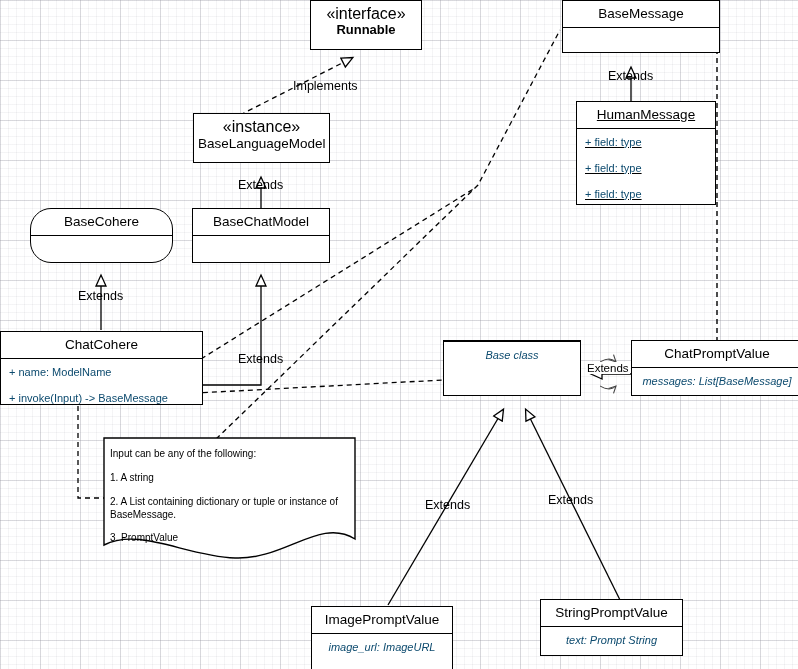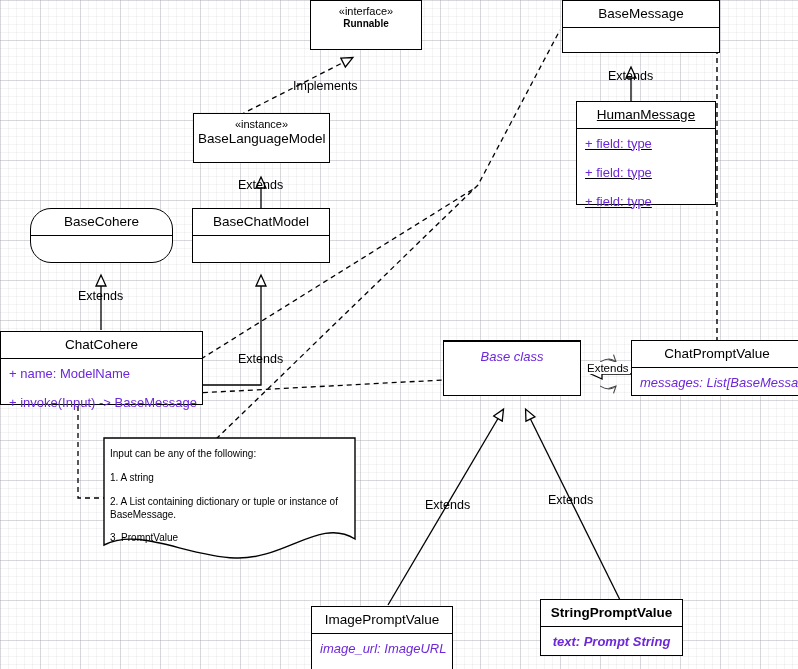--- a/index.html
+++ b/index.html
@@ -42,26 +42,26 @@
   .uml-title{
     text-align:center;
     font-size:13.5px;
     color:#000;
     line-height:1.15;
     padding:5px 4px 5px 4px;
     box-sizing:border-box;
     white-space:nowrap;
   }
   .uml-title.two-line{padding:4px 4px 5px 4px;}
-  .uml-title .stereo{display:block;font-size:11px;}
-  .uml-title .strong{display:block;font-weight:bold;font-size:10px;}
+  .uml-title .stereo{display:block;font-size:16px;}
+  .uml-title .strong{display:block;font-weight:bold;font-size:13px;}
   .uml-sep{border-top:1.6px solid #000;}
   .uml-row{
-    font-size:13px;
-    color:#6d28d9;
+    font-size:11px;
+    color:#0c4a6e;
     padding:7px 8px;
     box-sizing:border-box;
     white-space:nowrap;
     overflow:hidden;
   }
   .uml-row.center{text-align:center;}
   .uml-row.ital{font-style:italic;}
   .uml-row.empty{height:30px;padding:0;}
   .edge-label{
     position:absolute;
@@ -216,21 +216,21 @@
     <div class="uml-sep"></div>
     <div class="uml-row center ital">messages: List[BaseMessage]</div>
   </div>
 
   <div class="uml-box" style="left:311px;top:606px;width:142px;height:74px;">
     <div class="uml-title">ImagePromptValue</div>
     <div class="uml-sep"></div>
     <div class="uml-row center ital">image_url: ImageURL</div>
   </div>
 
-  <div class="uml-box" style="left:540px;top:599px;width:143px;height:57px;font-weight:bold;">
+  <div class="uml-box" style="left:540px;top:599px;width:143px;height:57px;">
     <div class="uml-title">StringPromptValue</div>
     <div class="uml-sep"></div>
     <div class="uml-row center ital">text: Prompt String</div>
   </div>
 
   <div class="edge-label" style="left:293px;top:79px;">Implements</div>
 
   <div class="edge-label" style="left:238px;top:178px;">Extends</div>
 
   <div class="edge-label" style="left:78px;top:289px;">Extends</div>

